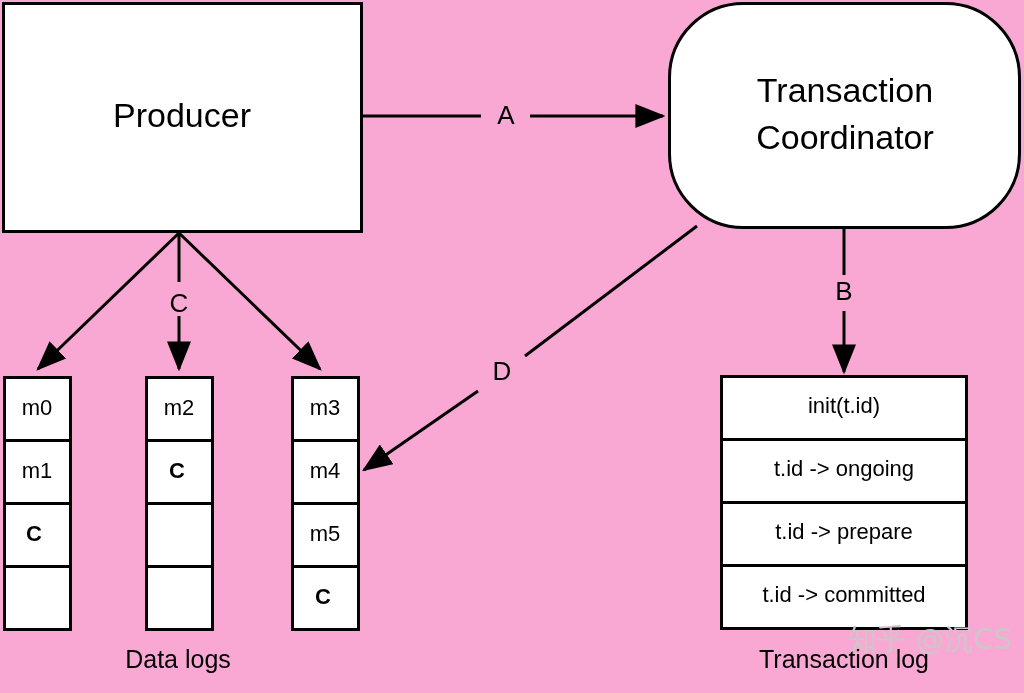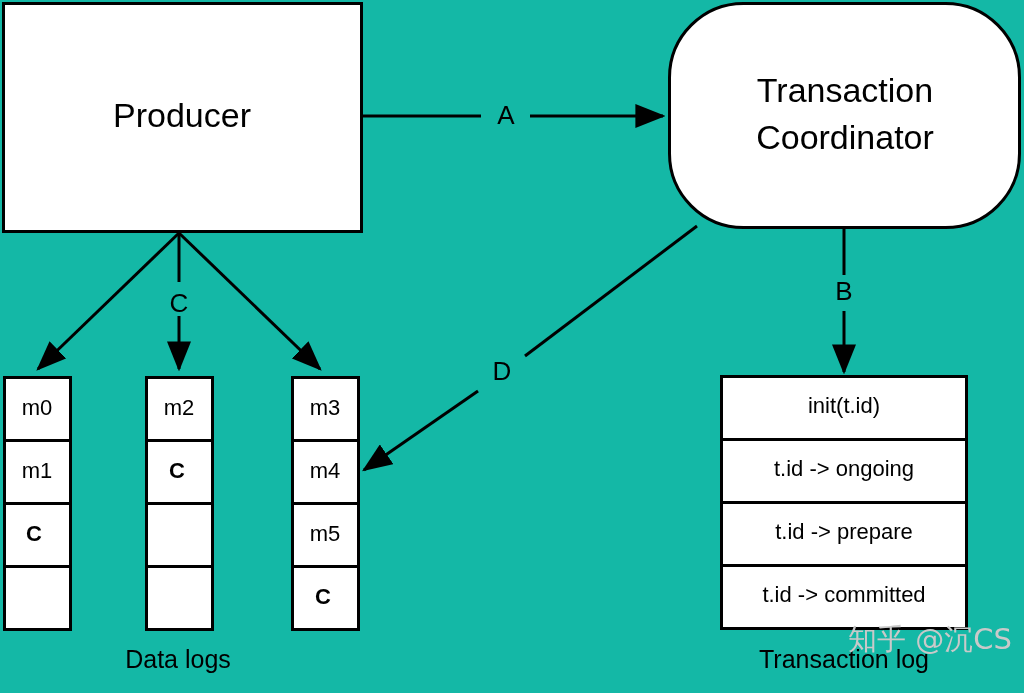--- a/index.html
+++ b/index.html
@@ -7,21 +7,21 @@
     padding: 0;
     background: #ffffff;
   }
   body {
     font-family: "Liberation Sans", sans-serif;
   }
   #stage {
     position: relative;
     width: 1024px;
     height: 693px;
-    background: #14b8a6;
+    background: #f9a8d4;
     overflow: hidden;
   }
   #diagram {
     position: absolute;
     left: 0;
     top: 0;
     width: 1024px;
     height: 693px;
     display: block;
   }

